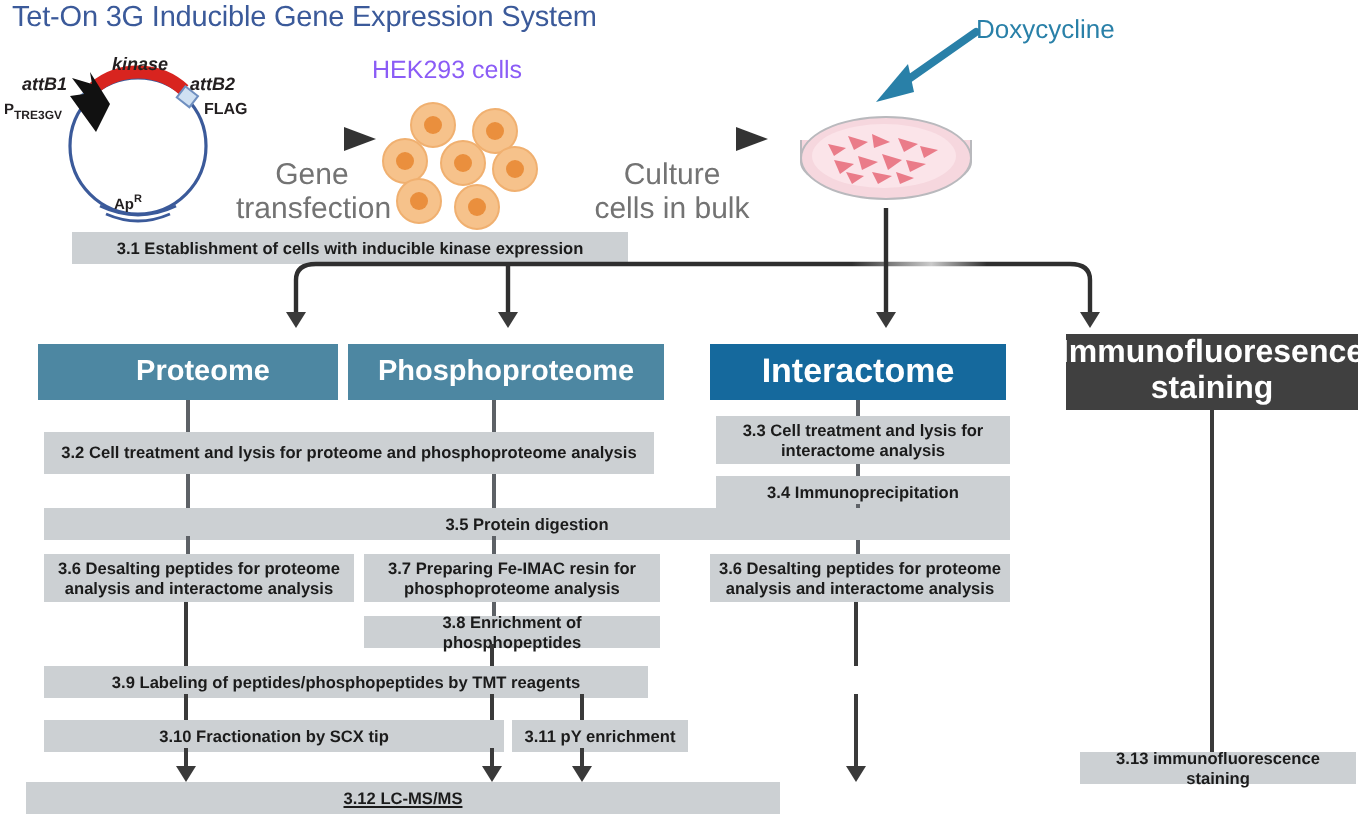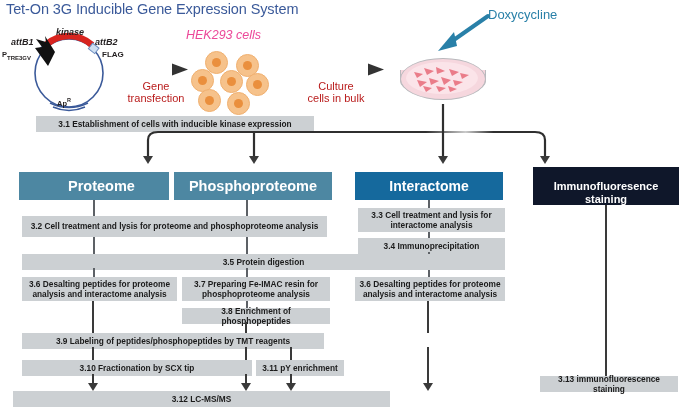--- a/index.html
+++ b/index.html
@@ -34,34 +34,34 @@
   .lbl-attb1 i{font-style:italic;}
   .lbl-attb2{left:83px;top:9px;font-size:9px;}
   .lbl-attb2 i{font-style:italic;}
   .lbl-flag{left:90px;top:22px;font-size:8px;}
   .lbl-ptre{left:-10px;top:22px;font-size:7.5px;}
   .lbl-ptre sub{font-size:6px;}
   .lbl-apr{left:45px;top:69px;font-size:7.5px;}
   .lbl-apr sup{font-size:5.5px;}
 
   
-  .hek-title{position:absolute;left:186px;top:28px;font-size:12.5px;color:#ec4899;white-space:nowrap;font-style:italic;}
+  .hek-title{position:absolute;left:186px;top:28px;font-size:12.5px;color:#8b5cf6;white-space:nowrap;}
   .cell{
     position:absolute;border-radius:50%;
     background:#f6c28b;border:1px solid #f0b070;
   }
   .cell::after{
     content:"";position:absolute;left:50%;top:50%;
     width:44%;height:44%;margin-left:-22%;margin-top:-22%;
     border-radius:50%;background:#e8862f;opacity:.85;
   }
 
   
   .step-text{
-    position:absolute;font-size:11px;color:#b91c1c;text-align:center;
+    position:absolute;font-size:15px;color:#737373;text-align:center;
     line-height:1.12;white-space:nowrap;
   }
 
   
   .dish{position:absolute;left:396px;top:50px;width:96px;height:56px;}
   .dish-body{
     position:absolute;left:4px;top:8px;width:84px;height:40px;
     border-radius:50%/50%;
     background:#f6d7de;border:1.4px solid #b9b9bd;
   }
@@ -87,22 +87,22 @@
     font-size:8.3px;font-weight:bold;line-height:1.22;
     display:flex;align-items:center;justify-content:center;
     text-align:center;box-sizing:border-box;padding:8px 4px;
   }
   .hbox{
     position:absolute;color:#ffffff;font-weight:bold;
     display:flex;align-items:center;justify-content:center;
     text-align:center;box-sizing:border-box;
   }
   .hbox.blue-light{background:#4d87a2;font-size:14.5px;}
-  .hbox.blue-dark{background:#15699d;font-size:14px;}
-  .hbox.dark{background:#0f172a;font-size:11px;line-height:1.12;justify-content:flex-end;}
+  .hbox.blue-dark{background:#15699d;font-size:17px;}
+  .hbox.dark{background:#404040;font-size:16px;line-height:1.12;}
 
   
   .vline{position:absolute;background:#3a3a3a;width:2px;}
   .vline.thin{width:1.6px;background:#5d6166;}
   .arrow-down{
     position:absolute;width:0;height:0;
     border-left:5px solid transparent;border-right:5px solid transparent;
     border-top:8px solid #3a3a3a;
   }
 </style>
@@ -294,20 +294,20 @@
 
   <div class="vline" style="left:245px;top:374px;height:10px;"></div>
   <div class="arrow-down" style="left:241px;top:383px;"></div>
 
   <div class="vline" style="left:290px;top:374px;height:10px;"></div>
   <div class="arrow-down" style="left:286px;top:383px;"></div>
 
   <div class="vline" style="left:427px;top:347px;height:37px;"></div>
   <div class="arrow-down" style="left:423px;top:383px;"></div>
 
-  <div class="gbox" style="left:13px;top:391px;width:377px;height:15px;">3.12 LC-MS/MS</div>
+  <div class="gbox" style="left:13px;top:391px;width:377px;height:15px;text-decoration:underline;">3.12 LC-MS/MS</div>
 
   <div class="vline" style="left:605px;top:205px;height:179px;"></div>
   <div class="arrow-down" style="left:601px;top:383px;"></div>
 
   <div class="gbox" style="left:540px;top:376px;width:138px;height:15px;">3.13 immunofluorescence staining</div>
 
 </div>
 
 </body></html>

